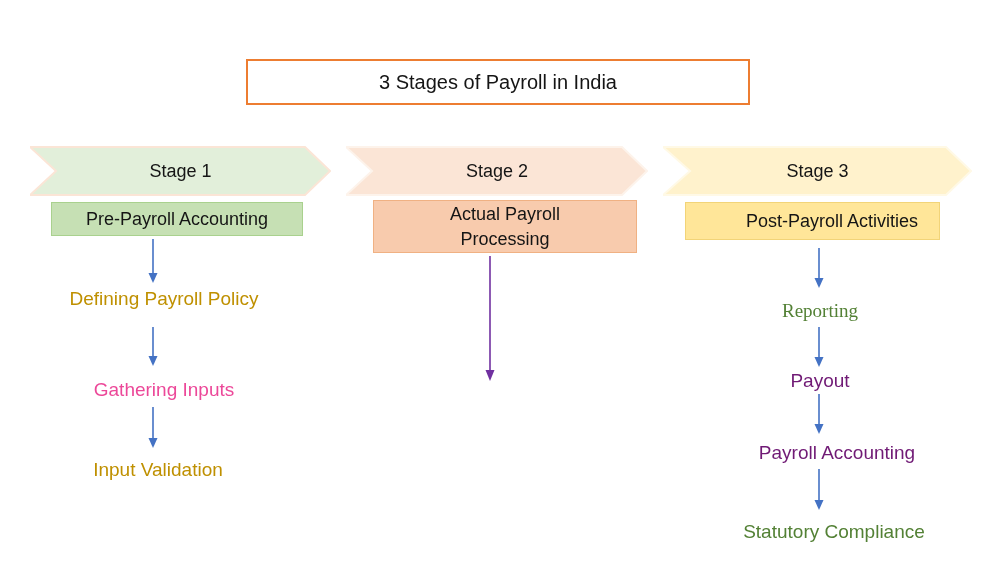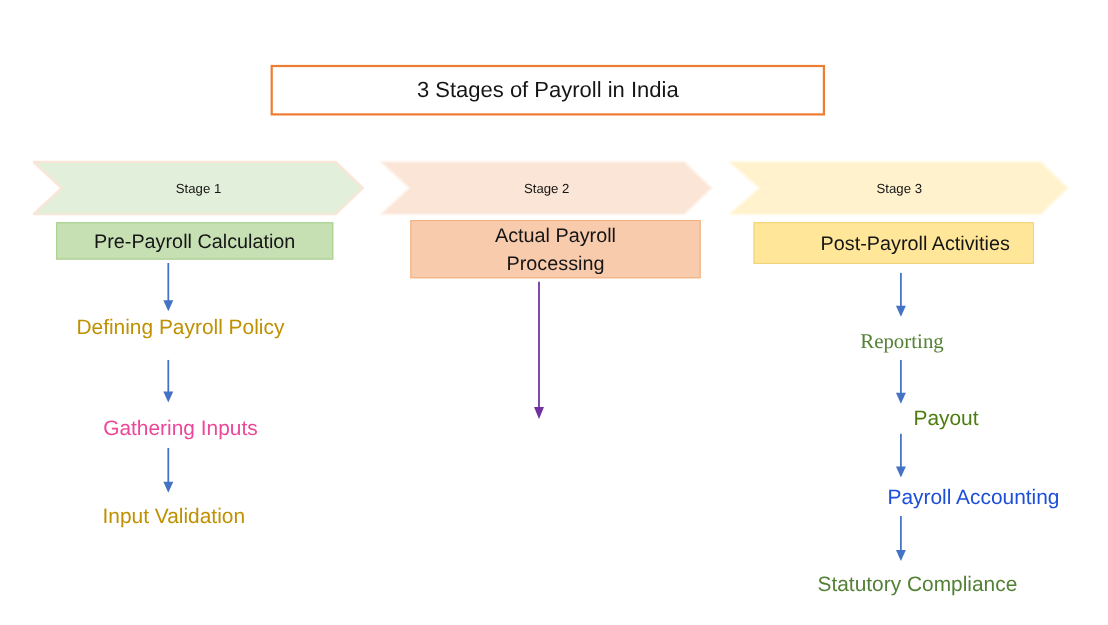--- a/index.html
+++ b/index.html
@@ -18,21 +18,21 @@
     border:2px solid #ED7D31;
     box-sizing:border-box;
     display:flex;align-items:center;justify-content:center;
     font-size:20px;color:#151515;
   }
 
   
   .chev-svg{display:block;}
   .chev-label{
     display:flex;align-items:center;justify-content:center;
-    font-size:12px;color:#151515;
+    font-size:18px;color:#151515;
   }
   .chev1-pos{left:30px;top:146px;width:301px;height:50px;}
   .chev2-pos{left:346px;top:146px;width:302px;height:50px;}
   .chev3-pos{left:663px;top:146px;width:309px;height:50px;}
 
   
   .hdr-box{
     box-sizing:border-box;
     display:flex;align-items:center;justify-content:center;
     text-align:center;
@@ -94,21 +94,21 @@
   </div>
 
   <svg class="abs chev-svg chev3-pos" width="309" height="50" viewBox="0 0 309 50">
     <polygon points="0,1 283,1 308,25 283,49 0,49 27,25" stroke-width="2" fill="#FFF2CC" stroke="#FFF9E6"></polygon>
   </svg>
   <div class="abs chev-label chev3-pos">
     <span>Stage 3</span>
   </div>
 
   <div class="abs hdr-box hdr1" style="background-color: rgb(198, 224, 180); border-color: rgb(169, 209, 142);">
-    <span>Pre-Payroll Calculation</span>
+    <span>Pre-Payroll Accounting</span>
   </div>
   <div class="abs hdr-box hdr2" style="background-color: rgb(248, 203, 173); border-color: rgb(240, 177, 131);">
     <span class="wrap">Actual Payroll Processing</span>
   </div>
   <div class="abs hdr-box hdr3" style="background-color: rgb(255, 230, 153); border-color: rgb(242, 212, 120);">
     <span>Post-Payroll Activities</span>
   </div>
 
   <svg class="abs arrow a1" width="14" height="44">
     <line x1="7" y1="0" x2="7" y2="35" stroke-width="1.6" stroke="#4472C4"></line>
@@ -144,17 +144,17 @@
     <line x1="7" y1="0" x2="7" y2="32" stroke-width="1.6" stroke="#4472C4"></line>
     <polygon points="2.5,31 11.5,31 7,41" fill="#4472C4"></polygon>
   </svg>
 
   <div class="abs step s1-1" style="color: rgb(191, 144, 0);">Defining Payroll Policy</div>
   <div class="abs step s1-2" style="color: #ec4899;">Gathering Inputs</div>
   <div class="abs step s1-3" style="color: rgb(191, 144, 0);">Input Validation</div>
 
 
   <div class="abs step s3-1" style="color: rgb(83, 129, 53); font-family: Liberation Serif, serif;">Reporting</div>
-  <div class="abs step s3-2" style="color: #4d7c0f; margin-left: 40px;">Payout</div>
-  <div class="abs step s3-3" style="color: #1d4ed8; margin-left: 48px;">Payroll Accounting</div>
+  <div class="abs step s3-2" style="color: #701a75;">Payout</div>
+  <div class="abs step s3-3" style="color: #701a75;">Payroll Accounting</div>
   <div class="abs step s3-4" style="color: rgb(83, 129, 53);">Statutory Compliance</div>
 
 </div>
 
 </body></html>

